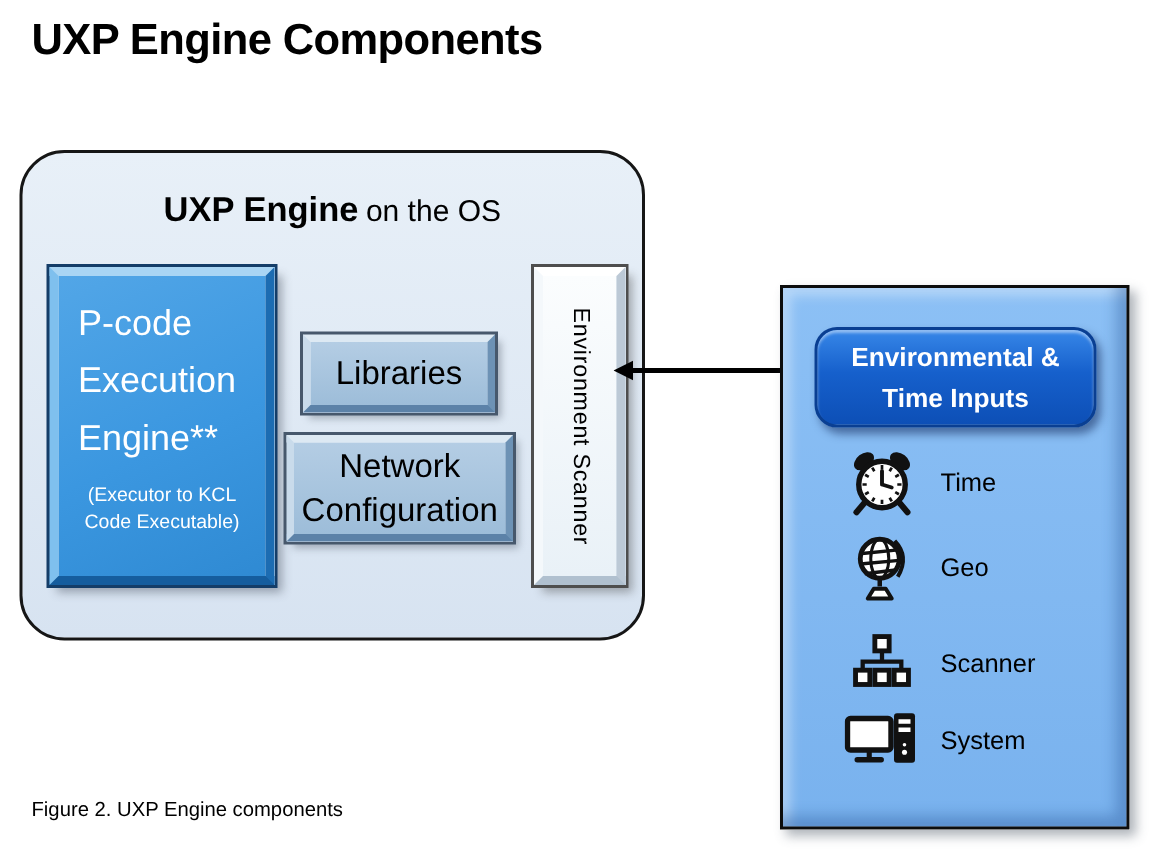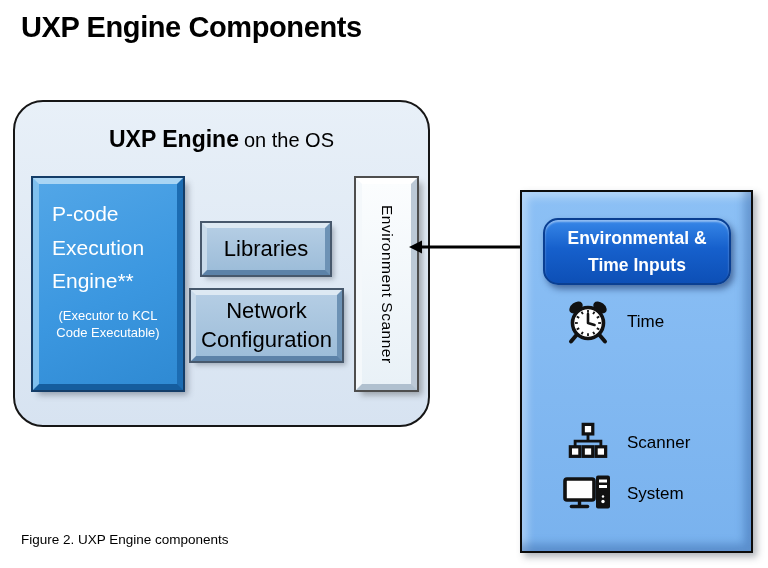--- a/index.html
+++ b/index.html
@@ -15,21 +15,21 @@
   .engine-heading { position:absolute; top:24px; left:0; right:0; text-align:center; white-space:nowrap; }
   .engine-heading .hb { font-weight:bold; font-size:23px; }
   .engine-heading .hr { font-size:20px; margin-left:5px; }
 
   .pcode-box { position:absolute; left:18px; top:76px; width:150px; height:212px; box-sizing:border-box;
     background:linear-gradient(155deg,#52a6e7 0%, #3b97e0 55%, #2f8ad3 100%);
     border-style:solid; border-width:6px;
     border-top-color:#a9d5f4; border-left-color:#7fc0ee; border-right-color:#1c6cb2; border-bottom-color:#155d9e;
     box-shadow:0 0 0 2px #143d68, 5px 5px 6px rgba(70,80,95,0.45);
     color:#fff; }
-  .pcode-title { margin:13px 6px 0 13px; font-size:21px; line-height:1.6; }
+  .pcode-title { margin:13px 6px 0 13px; font-size:24px; line-height:1.6; }
   .pcode-sub { margin:9px 4px 0 4px; text-align:center; font-size:13px; line-height:1.35; }
 
   .metal-box { position:absolute; box-sizing:border-box;
     background:linear-gradient(180deg,#b4cde4 0%, #9dbdd9 100%);
     border-style:solid; border-width:5px;
     border-top-color:#dde9f3; border-left-color:#c9dbeb; border-right-color:#6d92b5; border-bottom-color:#5c82a8;
     box-shadow:0 0 0 2px #47586c, 4px 4px 5px rgba(70,80,95,0.4);
     display:flex; align-items:center; justify-content:center; text-align:center;
     font-size:22px; line-height:1.3; color:#000; }
   .lib-box    { left:187px; top:121px; width:128px; height:52px; }
@@ -126,20 +126,33 @@
             <line x1="23" y1="11" x2="23" y2="13.8" transform="rotate(270 23 24)"></line>
             <line x1="23" y1="11" x2="23" y2="13.8" transform="rotate(300 23 24)"></line>
             <line x1="23" y1="11" x2="23" y2="13.8" transform="rotate(330 23 24)"></line>
           </g>
           <path d="M23 24 L23 15 M23 24 L29.5 26" stroke="#111" stroke-width="2.6" stroke-linecap="round" fill="none"></path>
         </svg>
       </span>
       <span class="row-label">Time</span>
     </div>
 
+    <div class="input-row row-geo">
+      <span class="icon-slot">
+        <svg width="46" height="48" viewBox="0 0 46 48" xmlns="http://www.w3.org/2000/svg">
+          <circle cx="21.5" cy="17.5" r="13" fill="#fff" stroke="#111" stroke-width="3.2"></circle>
+          <ellipse cx="21.5" cy="17.5" rx="6" ry="13" fill="none" stroke="#111" stroke-width="2"></ellipse>
+          <path d="M9.8 14 L33.8 11.6 M8.6 21 L34.4 18.6 M11.5 27.5 L32 25" stroke="#111" stroke-width="2.2" fill="none"></path>
+          <path d="M31.5 5.5 Q41.5 16 33.5 29.5" fill="none" stroke="#111" stroke-width="2.6"></path>
+          <path d="M21.5 30.5 L21.5 36" stroke="#111" stroke-width="3"></path>
+          <path d="M13.5 44 L29.5 44 L25.5 37.5 L17.5 37.5 Z" fill="#fff" stroke="#111" stroke-width="2.6" stroke-linejoin="round"></path>
+        </svg>
+      </span>
+      <span class="row-label">Geo</span>
+    </div>
 
     <div class="input-row row-network">
       <span class="icon-slot">
         <svg width="42" height="41" viewBox="0 0 44 43" xmlns="http://www.w3.org/2000/svg">
           <path d="M22 12 V20 M8.5 26 V20 H35.5 V26" stroke="#111" stroke-width="3" fill="none"></path>
           <g fill="#fff" stroke="#111" stroke-width="3.4">
             <rect x="17" y="2.5" width="10" height="10"></rect>
             <rect x="3.5" y="26" width="10" height="10"></rect>
             <rect x="17" y="26" width="10" height="10"></rect>
             <rect x="30.5" y="26" width="10" height="10"></rect>

